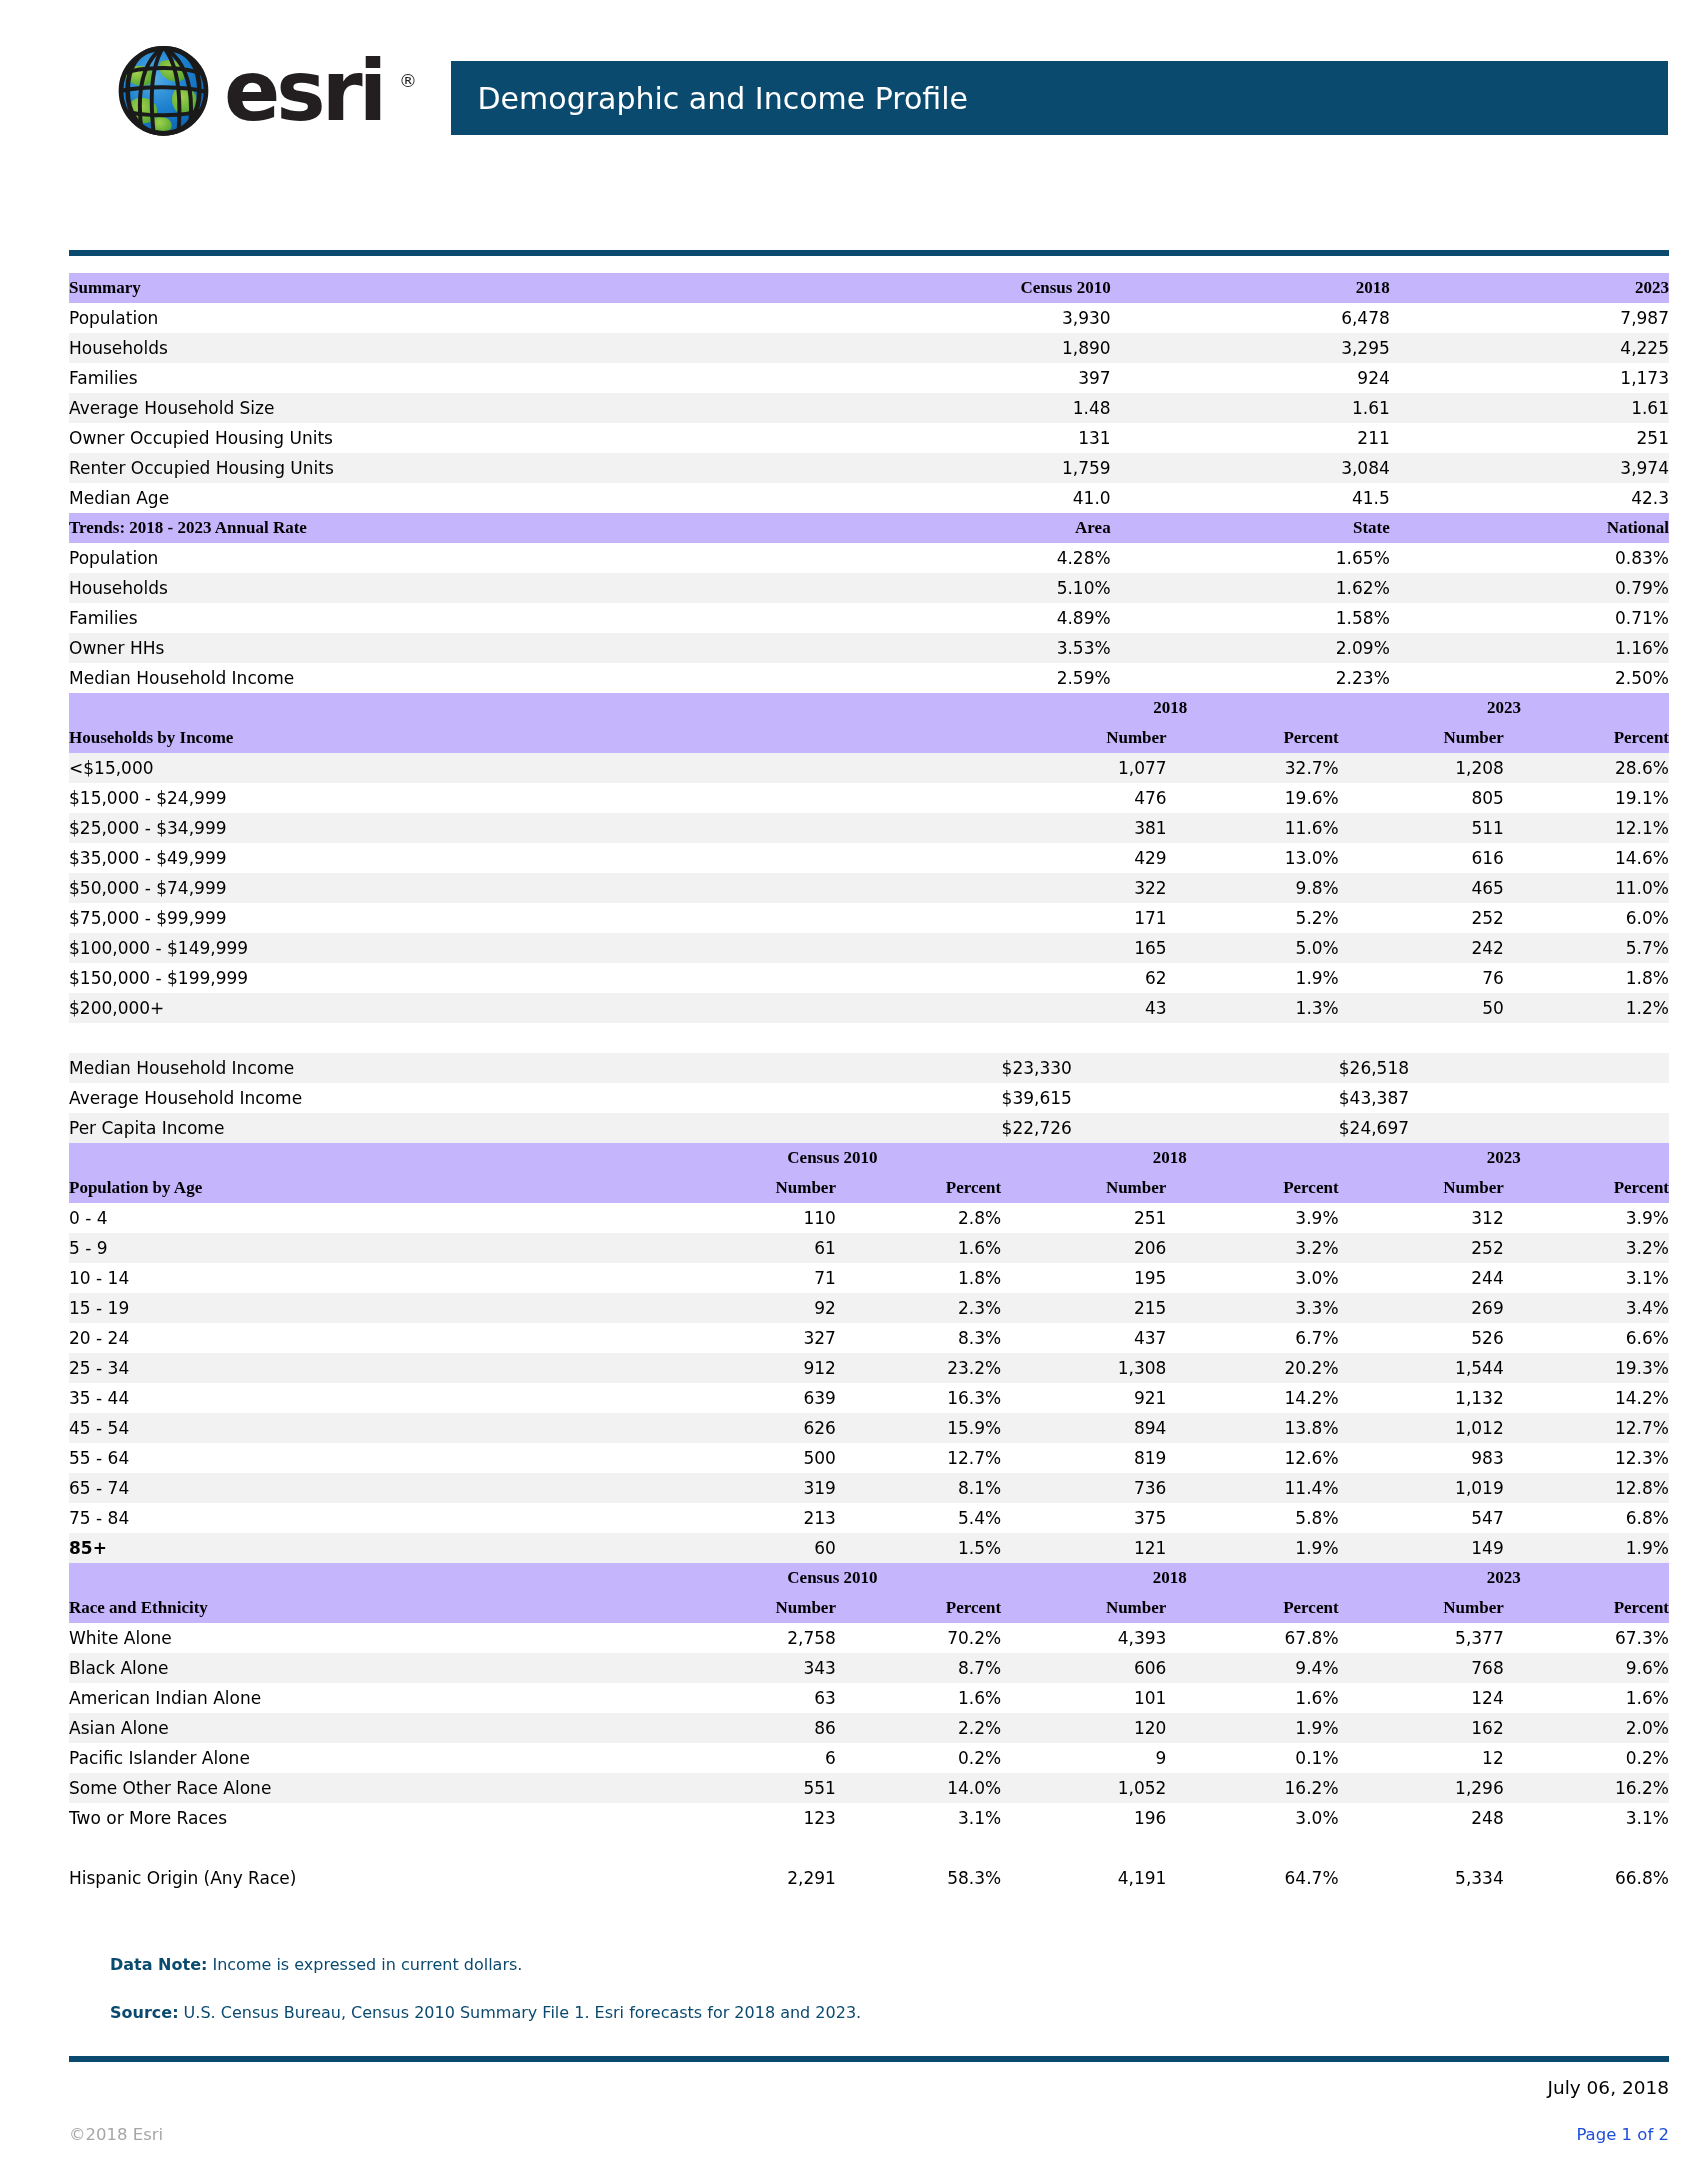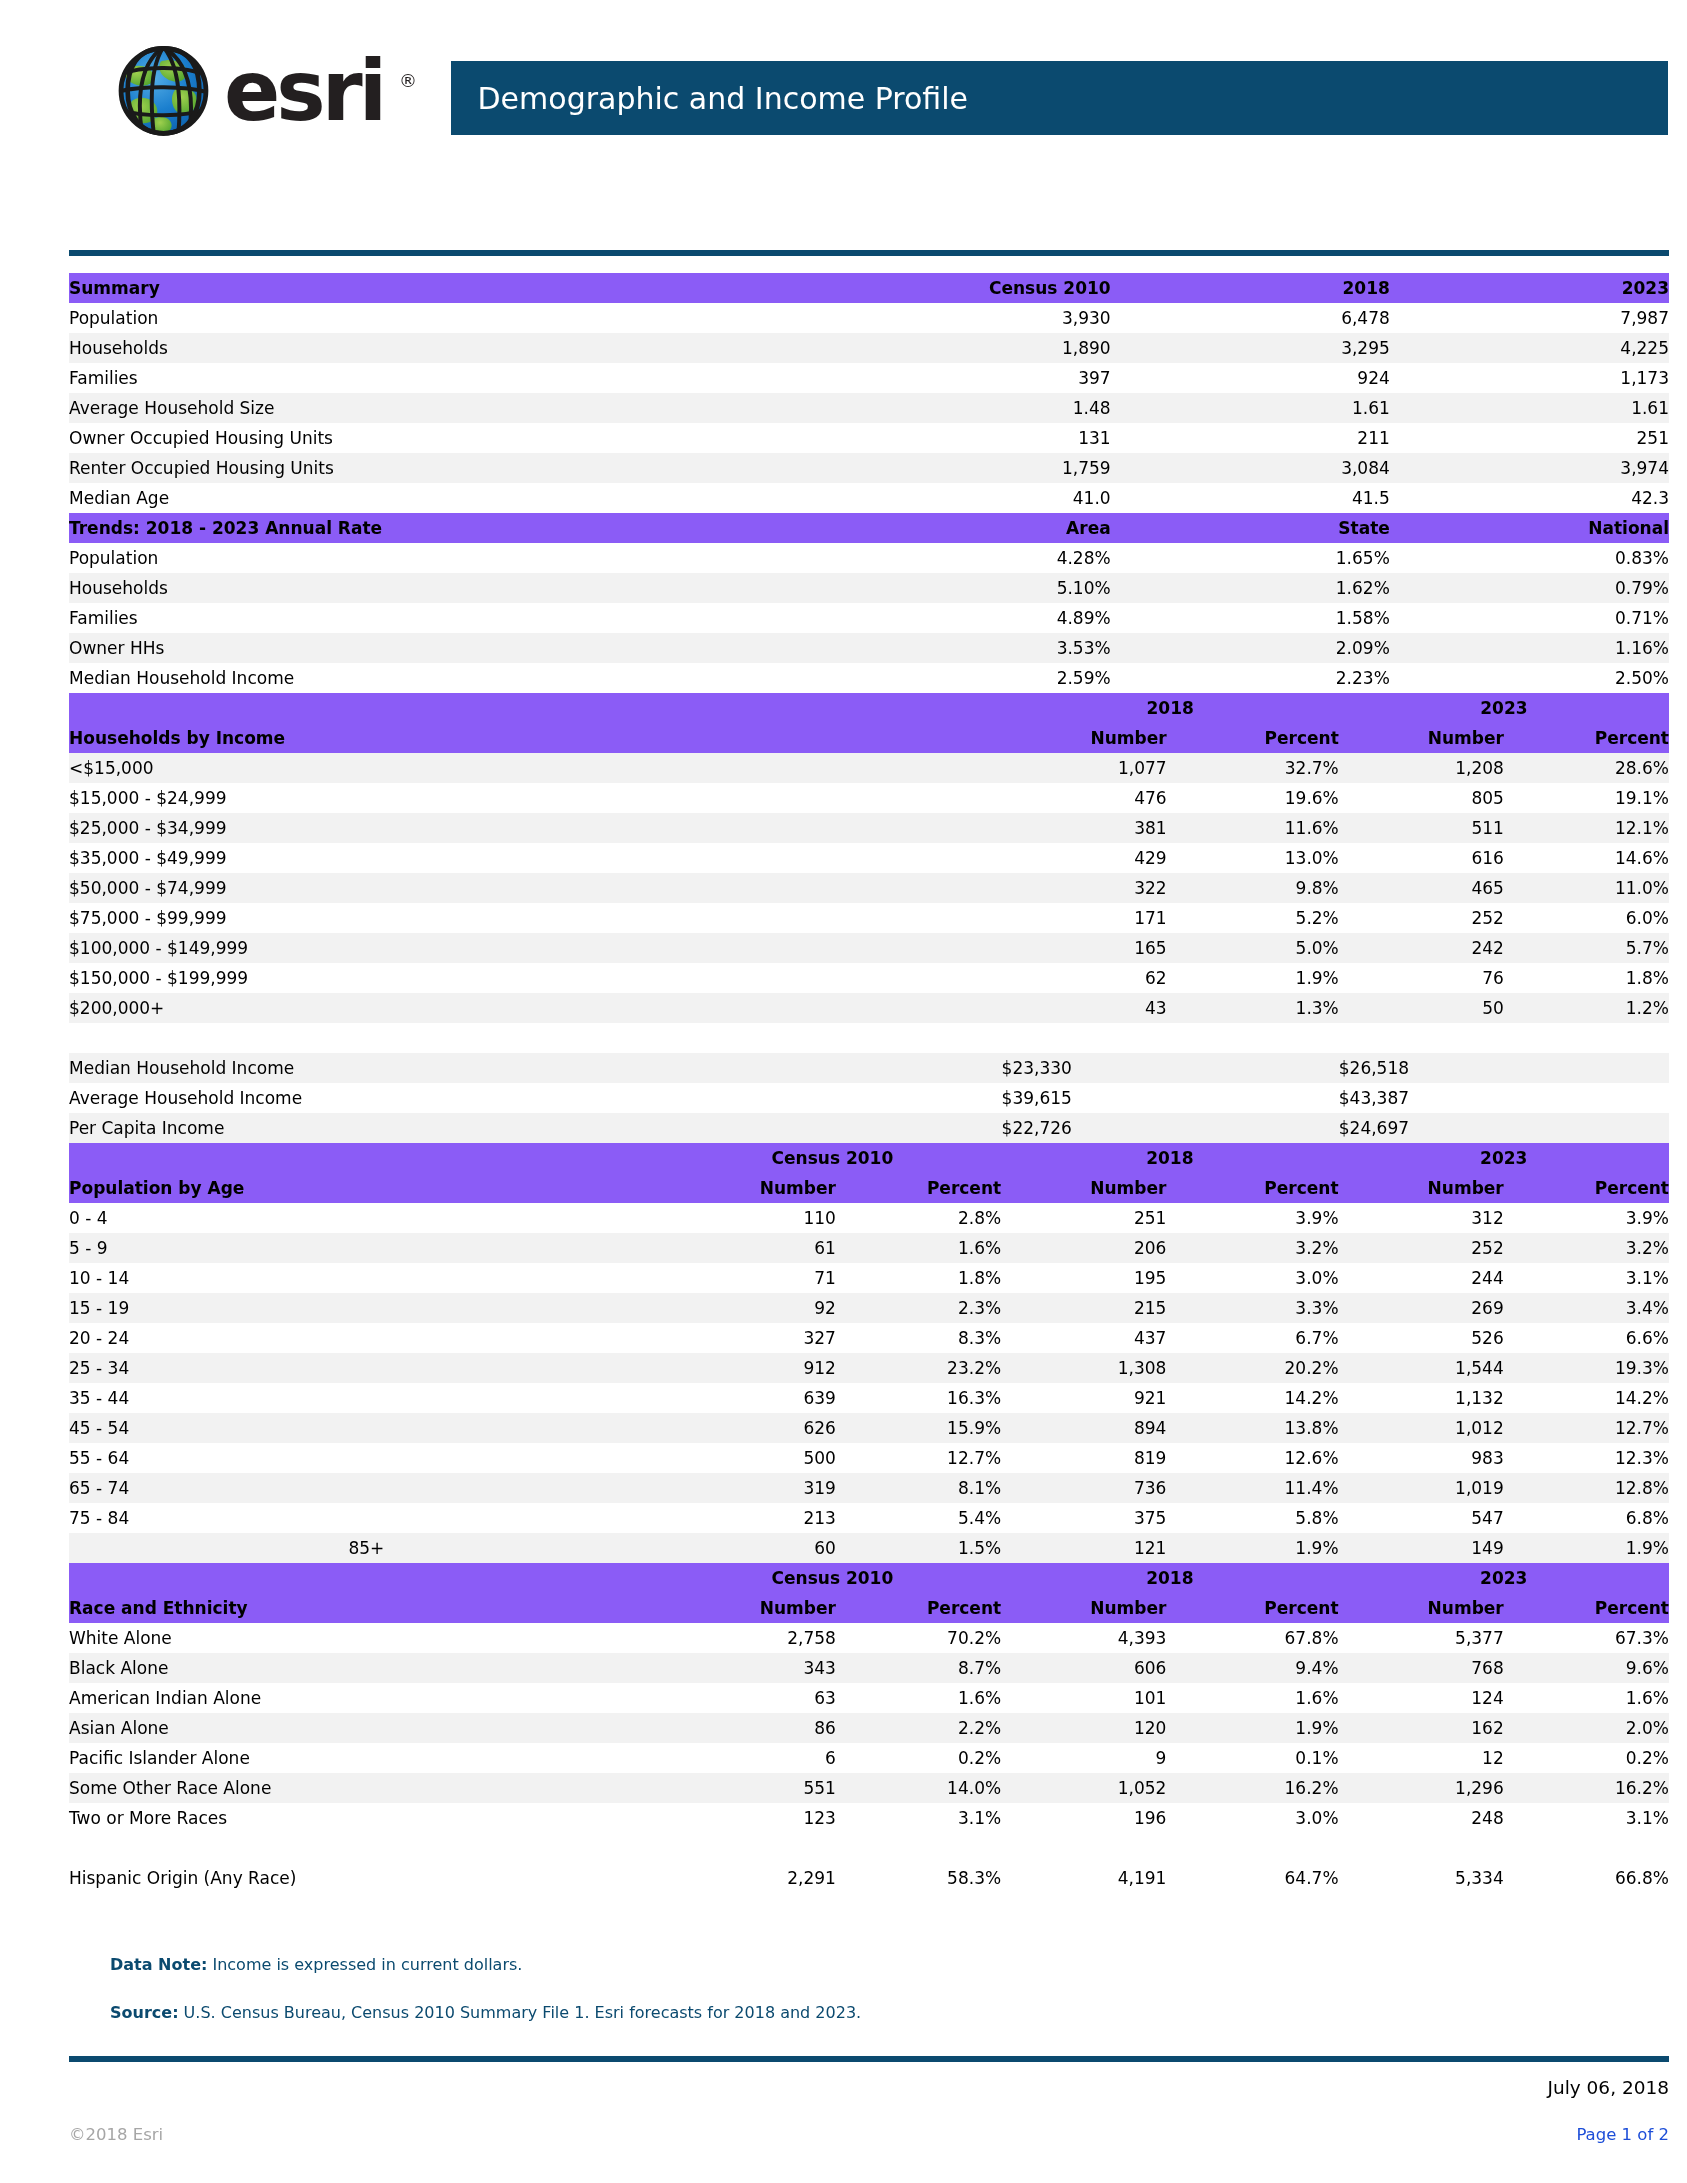--- a/index.html
+++ b/index.html
@@ -117,31 +117,32 @@
   }
   table.rpt td {
     padding: 0;
     height: 30px;
     vertical-align: middle;
     white-space: nowrap;
     font-size: 17px;
     line-height: 30px;
   }
 
-  tr.band-head td { background: #8b5cf6; font-weight: 700; }
+  tr.band-head td { background: #c4b5fd; font-weight: 700; font-family: Liberation Serif, serif; }
   tr.shade td { background: #f2f2f2; }
   tr.plain td { background: #ffffff; }
   tr.spacer td { background: #ffffff; height: 30px; }
   td.lbl-ind {
     text-align: left;
     padding-left: 38px;
   }
   td.lbl-ind-more {
-    text-align: center;
+    text-align: left;
     padding-left: 66px;
+    font-weight: bold;
   }
   td.num {
     text-align: right;
     padding-right: 22.5px;
   }
   td.num-l {
     text-align: left;
     padding-left: 4px;
   }
   td.hd {

